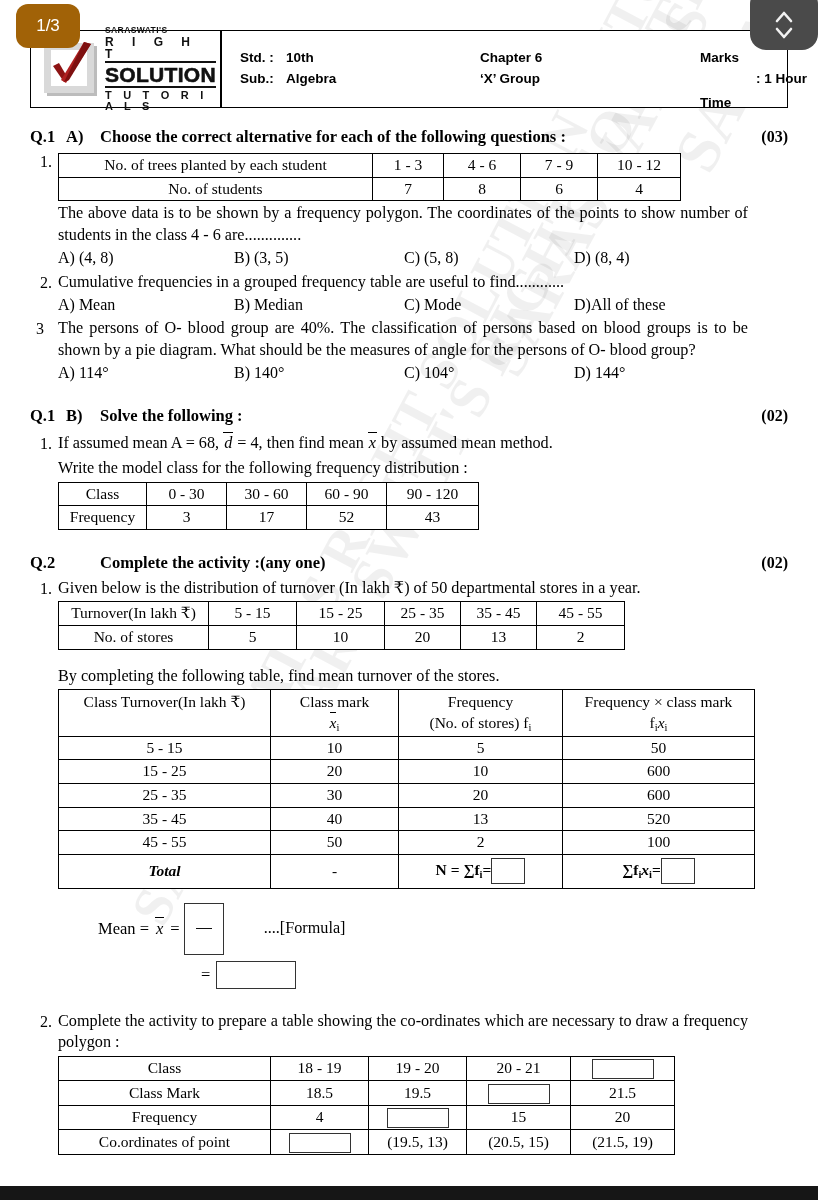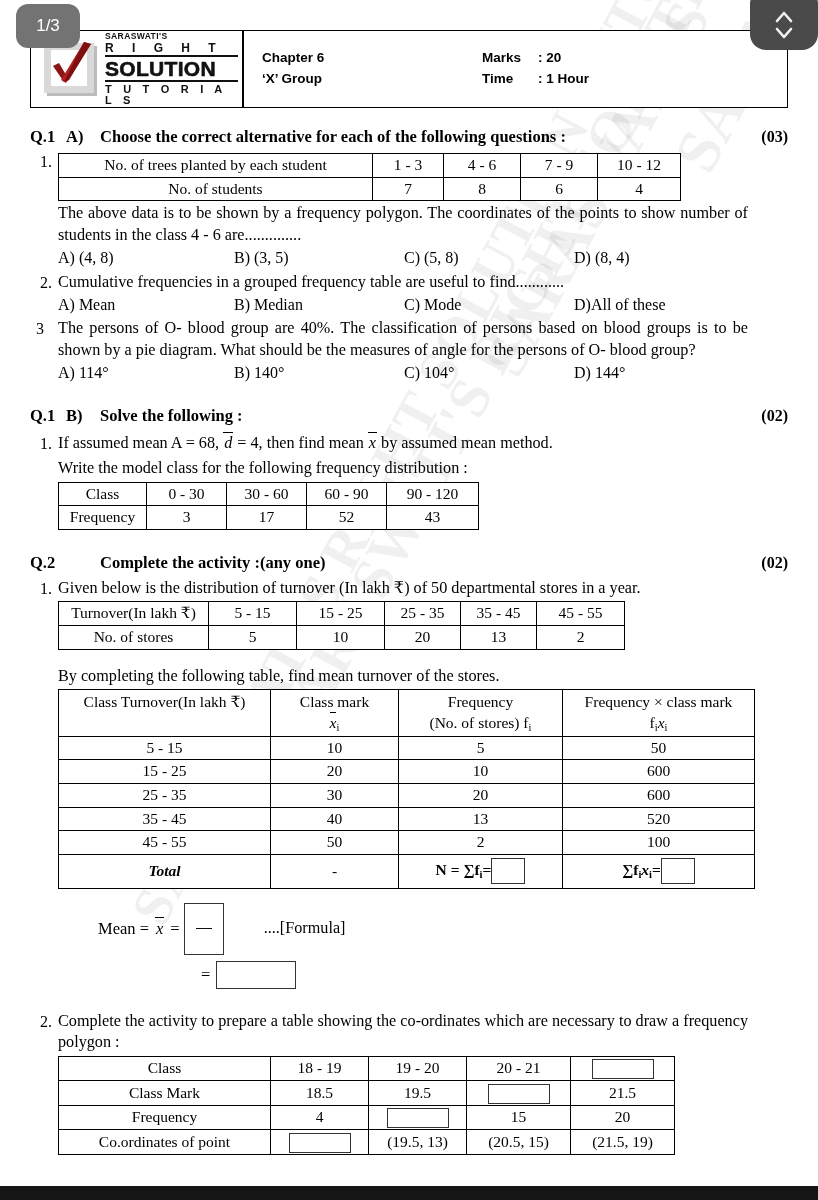--- a/index.html
+++ b/index.html
@@ -35,21 +35,21 @@
   .wm1 { left: 660px; top: 150px;  font-size: 62px; transform: rotate(-62deg); }
   .wm2 { left: 470px; top: 355px;  font-size: 60px; transform: rotate(-62deg); }
   .wm3 { left: 260px; top: 720px;  font-size: 58px; transform: rotate(-62deg); }
   .wm4 { left: 118px; top: 905px;  font-size: 56px; transform: rotate(-62deg); }
 
   
   .page-badge {
     position: absolute;
     left: 16px; top: 4px;
     width: 64px; height: 44px;
-    background: #737373;
+    background: #a16207;
     border-radius: 12px;
     color: #fff;
     font-family: "Liberation Sans", sans-serif;
     font-size: 17px;
     display: flex; align-items: center; justify-content: center;
     z-index: 40;
   }
   .scroll-btn {
     position: absolute;
     right: 0px; top: -12px;
@@ -142,21 +142,21 @@
     font-size: 13.5px;
     padding-left: 18px;
   }
   .hi-col { line-height: 1.55; }
   .hi-col.c1 { width: 240px; }
   .hi-col.c2 { width: 220px; }
   .hi-col.c3 { width: 170px; }
   .hi-row { display: flex; }
   .hi-k { display: inline-block; }
   .hi-c1 .hi-k { width: 46px; }
-  .hi-c3 .hi-k { width: 56px; }
+  .hi-c3 .hi-k { width: 56px; margin-top: 24px; }
 
   
   .body { margin-top: 18px; font-size: 16.2px; line-height: 1.33; }
 
   .qrow { display: flex; align-items: baseline; }
   .q-lbl {
     font-weight: 700; font-size: 16.5px;
     font-family: "Liberation Serif", serif;
     flex: 0 0 auto;
   }
@@ -264,20 +264,30 @@
         </svg>
       </div>
       <div class="logo-text">
         <div class="lt-1">SARASWATI'S</div>
         <div class="lt-2">R I G H T</div>
         <div class="lt-3">SOLUTION</div>
         <div class="lt-4">T U T O R I A L S</div>
       </div>
     </div>
     <div class="hdr-info">
+      <div class="hi-col c1 hi-c1">
+        <div class="hi-row">
+            <span class="hi-k">Std. :</span>
+            <span>10th</span>
+          </div>
+        <div class="hi-row">
+            <span class="hi-k">Sub.:</span>
+            <span>Algebra</span>
+          </div>
+      </div>
       <div class="hi-col c2">
         <div>Chapter 6</div>
         <div>‘X’ Group</div>
       </div>
       <div class="hi-col c3 hi-c3">
         <div class="hi-row">
             <span class="hi-k">Marks</span>
             <span>: 20</span>
           </div>
         <div class="hi-row">

